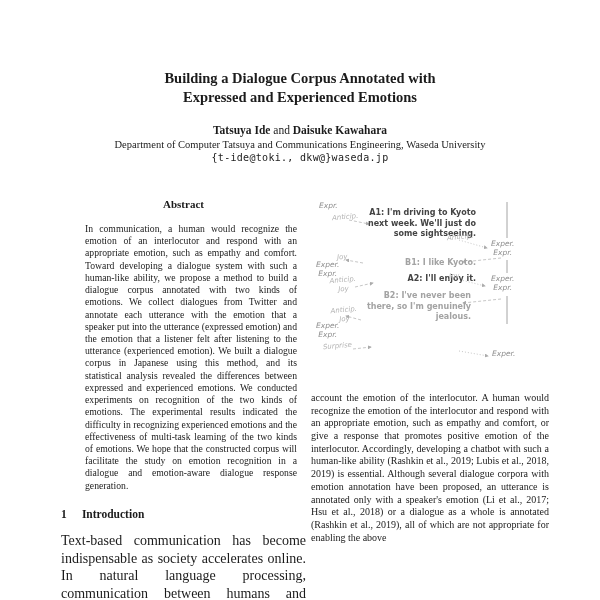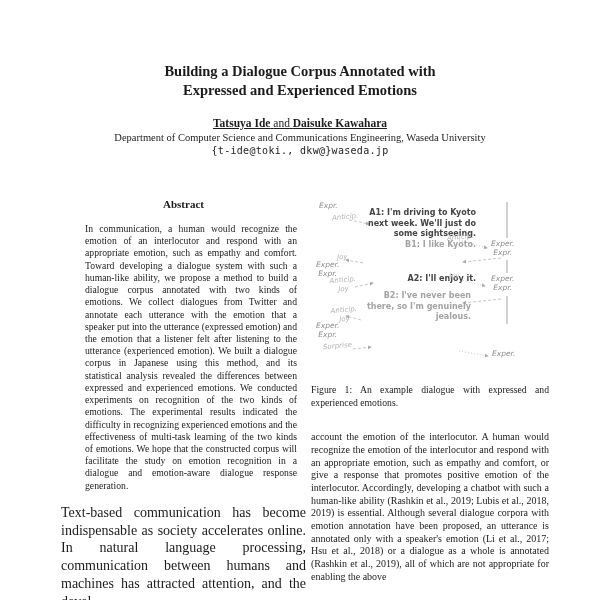--- a/index.html
+++ b/index.html
@@ -1,21 +1,21 @@
 <!DOCTYPE html>
 <html><head>
 <meta charset="utf-8">
 <style>
   html,body{margin:0;padding:0;background:#ffffff;}
   .page{position:relative;width:600px;height:600px;background:#ffffff;overflow:hidden;
         font-family:"Liberation Serif","DejaVu Serif",serif;color:#1b1b1b;}
   
   .title-block{position:absolute;top:62px;left:0;width:600px;text-align:center;}
-  .paper-title{font-size:14.5px;font-weight:bold;line-height:1.32;margin:0 auto;max-width:330px;}
-  .authors{margin-top:17px;font-size:11.5px;text-decoration:underline;}
+  .paper-title{font-size:14.5px;font-weight:bold;line-height:1.32;margin:7px auto;max-width:330px;}
+  .authors{margin-top:17px;font-size:11.5px;}
   .authors .bold{font-weight:bold;}
   .affiliation{margin-top:3px;font-size:10.5px;}
   .email{margin-top:2px;font-size:10px;font-family:"DejaVu Sans Mono","Liberation Mono",monospace;
          letter-spacing:.3px;color:#222;}
   
   .col-left{position:absolute;left:61px;top:198px;width:245px;}
   .col-right{position:absolute;left:311px;top:200px;width:238px;}
   .abstract-head{font-size:11px;font-weight:bold;text-align:center;margin:0 0 13px 0;}
   .abstract-body{font-size:9.7px;line-height:1.26;text-align:justify;margin:0 9px 0 24px;}
   .section-head{margin-top:16px;font-size:11.5px;font-weight:bold;}
@@ -40,27 +40,31 @@
 
 <div class="page">
 
   <div class="title-block">
     <div class="paper-title">Building a Dialogue Corpus Annotated with Expressed and Experienced Emotions</div>
     <div class="authors">
       <span class="bold">Tatsuya Ide</span>
       <span>and</span>
       <span class="bold">Daisuke Kawahara</span>
     </div>
-    <div class="affiliation">Department of Computer Science and Communications Engineering, Waseda University</div>
+    <div class="affiliation">Department of Computer Tatsuya and Communications Engineering, Waseda University</div>
     <div class="email">{t-ide@toki., dkw@}waseda.jp</div>
   </div>
 
   <div class="col-left">
     <div class="abstract-head">Abstract</div>
     <div class="abstract-body">In communication, a human would recognize the emotion of an interlocutor and respond with an appropriate emotion, such as empathy and comfort. Toward developing a dialogue system with such a human-like ability, we propose a method to build a dialogue corpus annotated with two kinds of emotions. We collect dialogues from Twitter and annotate each utterance with the emotion that a speaker put into the utterance (expressed emotion) and the emotion that a listener felt after listening to the utterance (experienced emotion). We built a dialogue corpus in Japanese using this method, and its statistical analysis revealed the differences between expressed and experienced emotions. We conducted experiments on recognition of the two kinds of emotions. The experimental results indicated the difficulty in recognizing experienced emotions and the effectiveness of multi-task learning of the two kinds of emotions. We hope that the constructed corpus will facilitate the study on emotion recognition in a dialogue and emotion-aware dialogue response generation.</div>
+    <div class="section-head">
+      <span class="num">1</span>
+      <span>Introduction</span>
+    </div>
     <div class="body-text">Text-based communication has become indispensable as society accelerates online. In natural language processing, communication between humans and machines has attracted attention, and the devel-</div>
   </div>
 
   <div class="col-right">
 
     <div class="figure">
 
       <svg class="fig-svg" width="238" height="170" viewBox="0 0 238 170">
         <defs>
           <marker id="ah" markerWidth="5" markerHeight="5" refX="4" refY="2.5" orient="auto">
@@ -82,21 +86,21 @@
           <line x1="44" y1="87" x2="62" y2="83" stroke-dasharray="3 2"></line>
           <line x1="146" y1="79" x2="174" y2="86" stroke-dasharray="1 2"></line>
           <line x1="190" y1="99" x2="152" y2="103" stroke-dasharray="3 2"></line>
           <line x1="50" y1="120" x2="35" y2="116" stroke-dasharray="3 2"></line>
           <line x1="42" y1="149" x2="60" y2="147" stroke-dasharray="3 2"></line>
           <line x1="148" y1="151" x2="177" y2="156" stroke-dasharray="1 2"></line>
         </g>
       </svg>
 
       <div class="utt spk-a" style="left:43px;top:8px;width:122px;">A1: I'm driving to Kyoto next week. We'll just do some sightseeing.</div>
-      <div class="utt spk-b" style="left:43px;top:40px;width:122px;">B1: I like Kyoto.</div>
+      <div class="utt spk-b" style="left:43px;top:58px;width:122px;">B1: I like Kyoto.</div>
       <div class="utt spk-a" style="left:43px;top:74px;width:122px;">A2: I'll enjoy it.</div>
       <div class="utt spk-b" style="left:48px;top:91px;width:112px;">B2: I've never been there, so I'm genuinely jealous.</div>
 
       <div class="figlabel" style="left:8px;top:1px;">Expr.</div>
       <div class="figlabel" style="left:180px;top:39px;">
         <span style="display:block">Exper.</span>
         <span style="display:block">Expr.</span>
       </div>
       <div class="figlabel" style="left:5px;top:60px;">
         <span style="display:block">Exper.</span>
@@ -120,18 +124,17 @@
         <span style="display:block">Joy</span>
       </div>
       <div class="emo" style="left:138px;top:72px;">Joy</div>
       <div class="emo" style="left:20px;top:106px;">
         <span style="display:block">Anticip.</span>
         <span style="display:block">Joy</span>
       </div>
       <div class="emo" style="left:12px;top:142px;">Surprise</div>
     </div>
 
-    <div class="caption">Figure 1: An example dialogue with expressed and experienced emotions.</div>
 
     <div class="right-body">account the emotion of the interlocutor. A human would recognize the emotion of the interlocutor and respond with an appropriate emotion, such as empathy and comfort, or give a response that promotes positive emotion of the interlocutor. Accordingly, developing a chatbot with such a human-like ability (Rashkin et al., 2019; Lubis et al., 2018, 2019) is essential. Although several dialogue corpora with emotion annotation have been proposed, an utterance is annotated only with a speaker's emotion (Li et al., 2017; Hsu et al., 2018) or a dialogue as a whole is annotated (Rashkin et al., 2019), all of which are not appropriate for enabling the above</div>
   </div>
 
 </div>
 
 </body></html>

